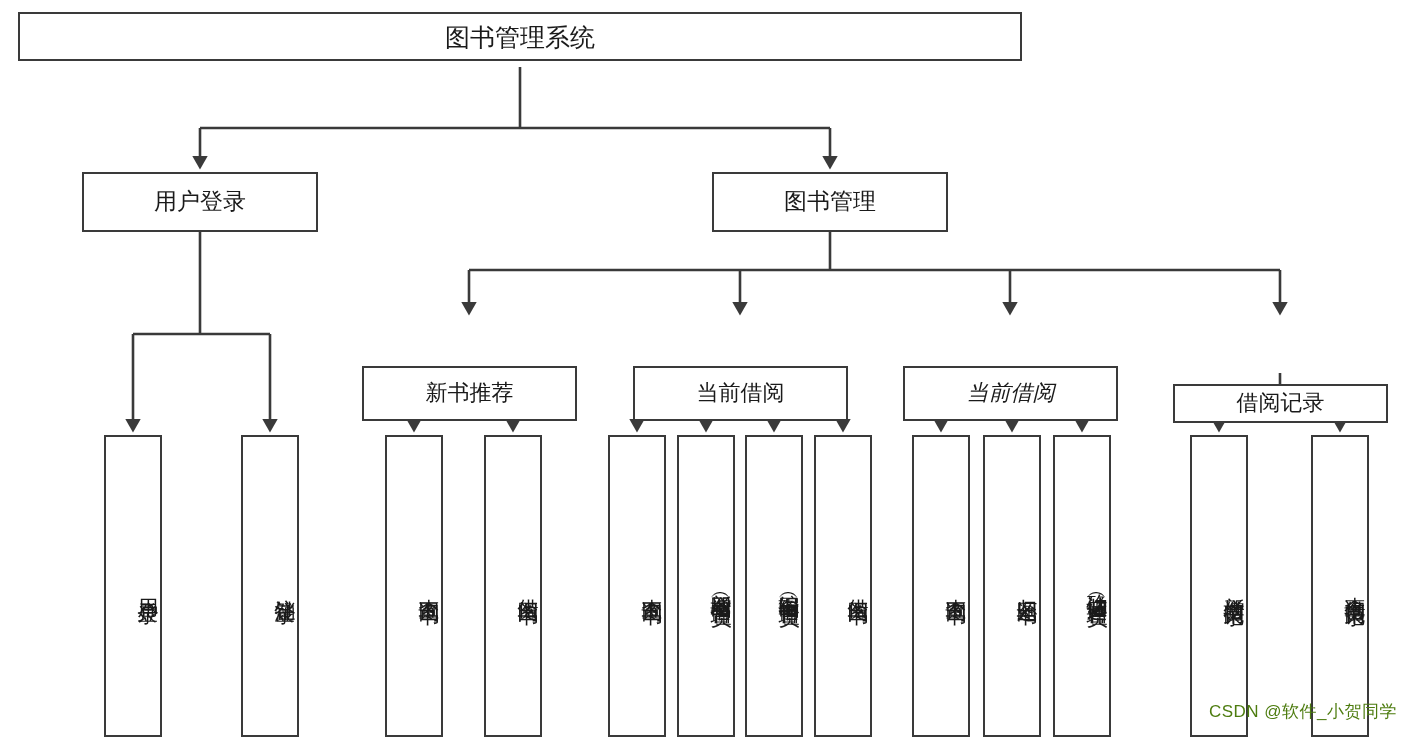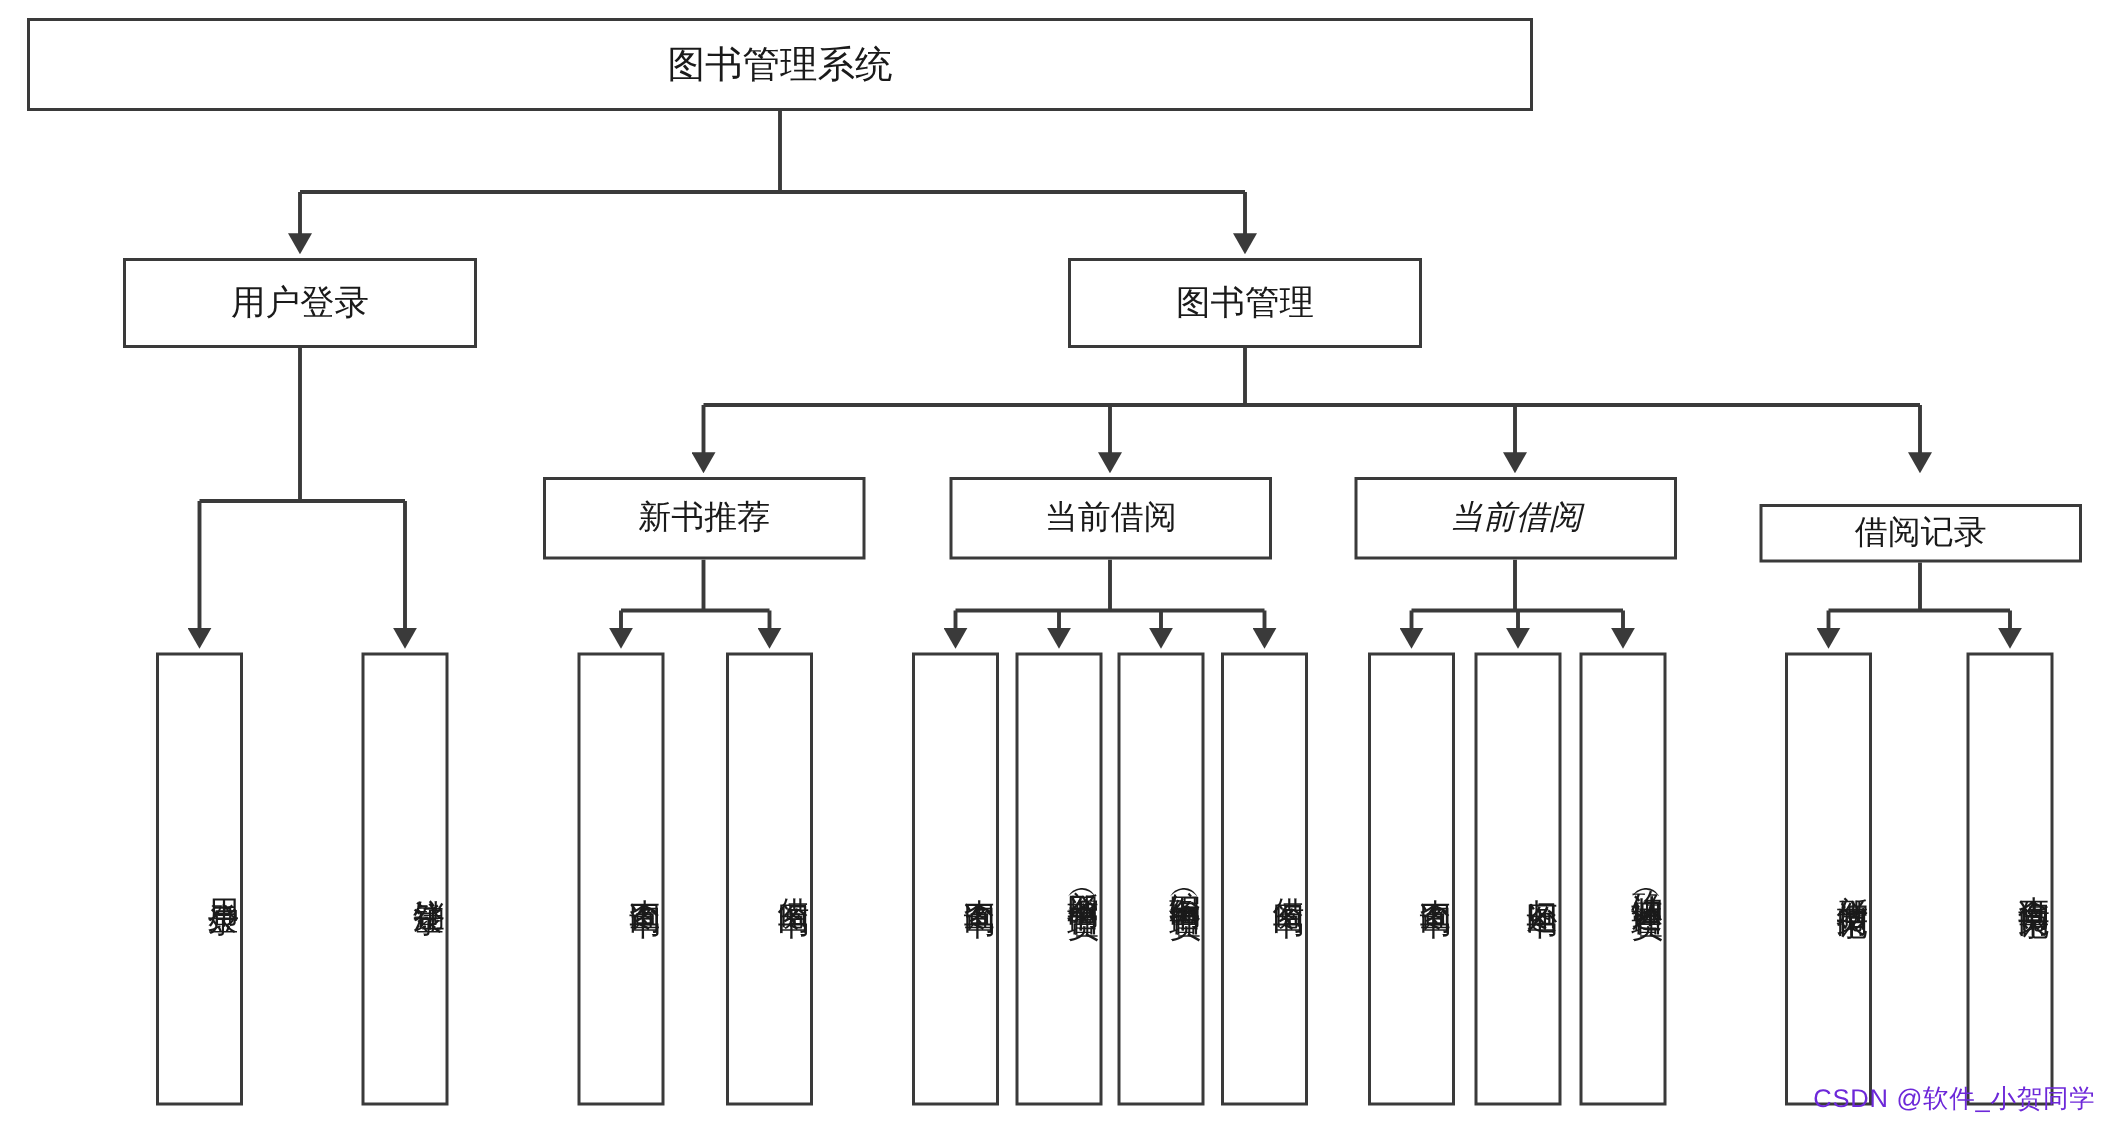--- a/index.html
+++ b/index.html
@@ -38,20 +38,21 @@
     line-height: 1.12;
   }
   .node.root {
     font-size: 25px;
   }
   .node.level2 {
     font-size: 23px;
   }
   .node.level3 {
     font-size: 22px;
+    margin-top: 48px;
   }
   .node.leaf {
     font-size: 21px;
     writing-mode: vertical-rl;
     text-orientation: upright;
     letter-spacing: 2px;
     padding: 10px 0;
     align-items: flex-start;
     justify-content: center;
   }
@@ -59,23 +60,23 @@
     display: block;
     text-align: center;
   }
   .node.leaf .label {
     writing-mode: vertical-rl;
     text-orientation: upright;
   }
   #watermark {
     position: absolute;
     right: 8px;
-    bottom: 3px;
+    bottom: 24px;
     font-size: 17px;
-    color: #6d28d9;
+    color: #4d7c0f;
     letter-spacing: 0.5px;
     white-space: nowrap;
   }
 </style>
 </head>
 <body>
 
 <div id="canvas">
 
   <svg id="edge-layer" viewBox="0 0 1405 747" xmlns="http://www.w3.org/2000/svg">
@@ -114,21 +115,21 @@
         <path d="M941,407 L941,420" marker-end="url(#arrow)"></path>
         <path d="M1012,407 L1012,420" marker-end="url(#arrow)"></path>
         <path d="M1082,407 L1082,420" marker-end="url(#arrow)"></path>
         <path d="M1280,373 L1280,407"></path>
         <path d="M1219,407 L1340,407"></path>
         <path d="M1219,407 L1219,420" marker-end="url(#arrow)"></path>
         <path d="M1340,407 L1340,420" marker-end="url(#arrow)"></path>
       </g>
   </svg>
 
-  <div class="node root" id="node-root" style="left: 18px; top: 12px; width: 1004px; height: 62px;">
+  <div class="node root" id="node-root" style="left: 18px; top: 12px; width: 1004px; height: 49px;">
     <span class="label">图书管理系统</span>
   </div>
 
   <div id="l2-nodes">
       <div class="node level2" style="left: 82px; top: 172px; width: 236px; height: 60px;">
         <span class="label">用户登录</span>
       </div>
       <div class="node level2" style="left: 712px; top: 172px; width: 236px; height: 60px;">
         <span class="label">图书管理</span>
       </div>

